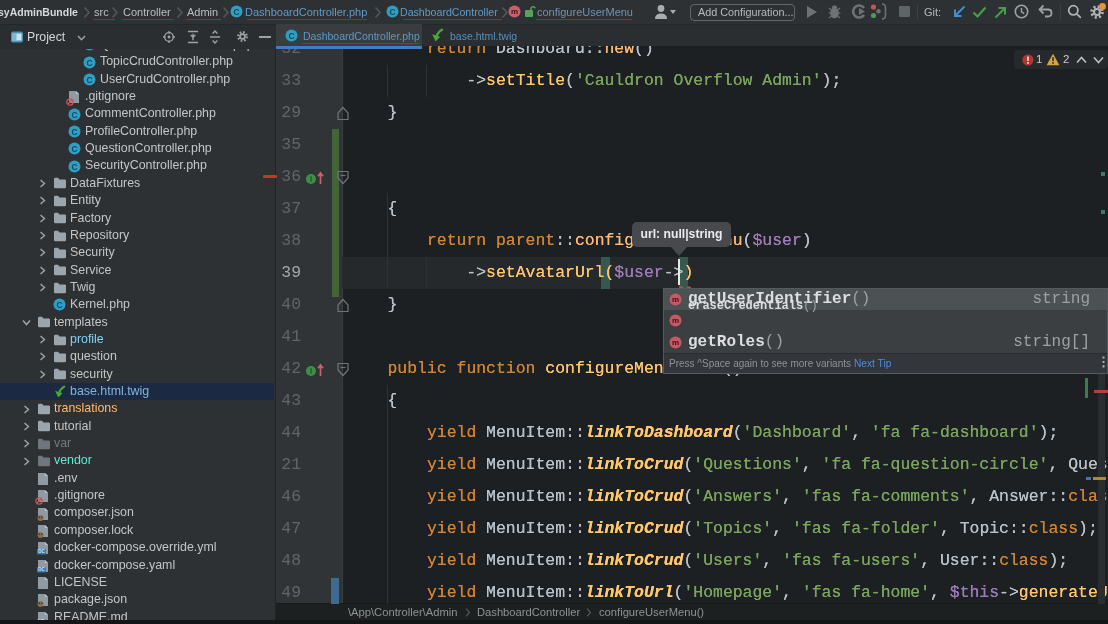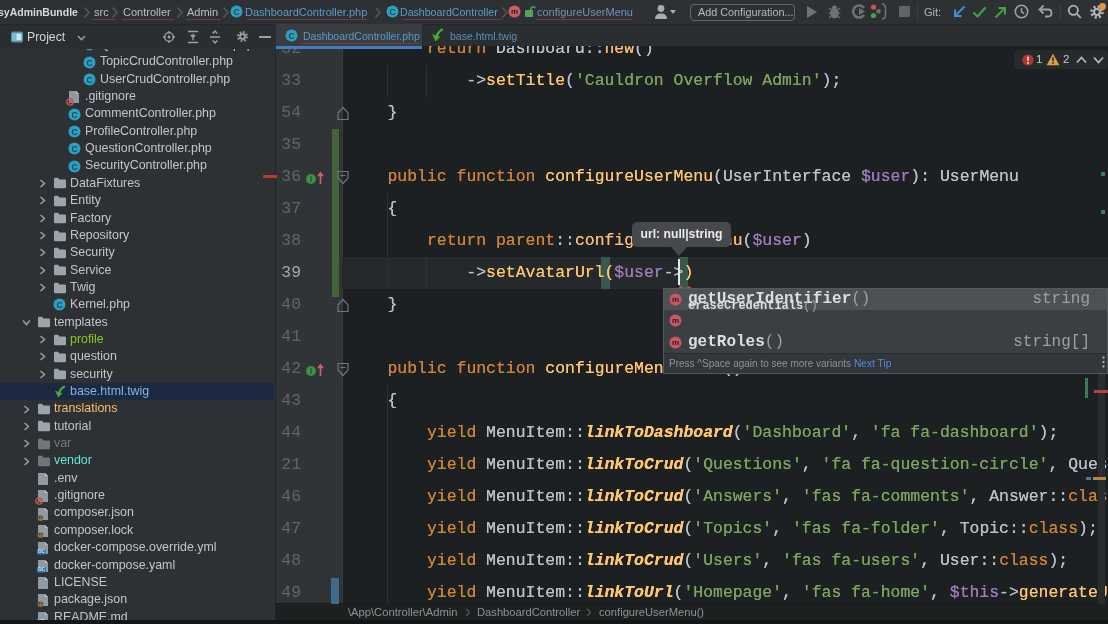--- a/index.html
+++ b/index.html
@@ -287,21 +287,21 @@
         <svg class="abs" style="left:37px;top:316.25px" width="14" height="12" viewBox="0 0 13 12">
           <path d="M0.5 2 A1.2 1.2 0 0 1 1.7 0.8 H4.5 L6 2.4 H11.3 A1.2 1.2 0 0 1 12.5 3.6 V10 A1.2 1.2 0 0 1 11.3 11.2 H1.7 A1.2 1.2 0 0 1 0.5 10 Z" fill="#9aa5ae"></path>
         </svg>
         <div class="trow" style="left:54px;top:313.6px;color:#c3c6c8">templates</div>
         <svg class="abs" style="left:37.5px;top:335.1px" width="9" height="9" viewBox="0 0 9 9">
           <path d="M2.5 1 L6.5 4.5 L2.5 8" stroke="#9da1a4" stroke-width="1.5" fill="none"></path>
         </svg>
         <svg class="abs" style="left:53px;top:333.6px" width="14" height="12" viewBox="0 0 13 12">
           <path d="M0.5 2 A1.2 1.2 0 0 1 1.7 0.8 H4.5 L6 2.4 H11.3 A1.2 1.2 0 0 1 12.5 3.6 V10 A1.2 1.2 0 0 1 11.3 11.2 H1.7 A1.2 1.2 0 0 1 0.5 10 Z" fill="#9aa5ae"></path>
         </svg>
-        <div class="trow" style="left:70px;top:330.9px;color:#84cc16">profile</div>
+        <div class="trow" style="left:70px;top:330.9px;color:#7dd3fc">profile</div>
         <svg class="abs" style="left:37.5px;top:352.45000000000005px" width="9" height="9" viewBox="0 0 9 9">
           <path d="M2.5 1 L6.5 4.5 L2.5 8" stroke="#9da1a4" stroke-width="1.5" fill="none"></path>
         </svg>
         <svg class="abs" style="left:53px;top:350.95000000000005px" width="14" height="12" viewBox="0 0 13 12">
           <path d="M0.5 2 A1.2 1.2 0 0 1 1.7 0.8 H4.5 L6 2.4 H11.3 A1.2 1.2 0 0 1 12.5 3.6 V10 A1.2 1.2 0 0 1 11.3 11.2 H1.7 A1.2 1.2 0 0 1 0.5 10 Z" fill="#9aa5ae"></path>
         </svg>
         <div class="trow" style="left:70px;top:348.3px;color:#c3c6c8">question</div>
         <svg class="abs" style="left:37.5px;top:369.8px" width="9" height="9" viewBox="0 0 9 9">
           <path d="M2.5 1 L6.5 4.5 L2.5 8" stroke="#9da1a4" stroke-width="1.5" fill="none"></path>
         </svg>
@@ -423,40 +423,39 @@
         <div class="abs" style="left:111px;top:144px;width:1px;height:96px;background:#2e3236"></div>
         <div class="abs" style="left:111px;top:336px;width:1px;height:219px;background:#2e3236"></div>
         <div class="abs" style="left:150px;top:16px;width:1px;height:32px;background:#2e3236"></div>
         <div class="abs" style="left:150px;top:208px;width:1px;height:32px;background:#2e3236"></div>
         <div class="abs" style="left:56px;top:80px;width:7px;height:168px;background:#436338"></div>
         <div class="abs" style="left:55px;top:529px;width:8px;height:26px;background:#3f6a8e"></div>
         <div class="abs" style="left:324.7px;top:208px;width:9.72px;height:32px;background:#37584f"></div>
         <div class="abs" style="left:402.5px;top:208px;width:9.72px;height:32px;background:#37584f"></div>
         <div class="lnum" style="left:0px;top:-16px;">32</div>
         <div class="lnum" style="left:0px;top:16px;">33</div>
-        <div class="lnum" style="left:0px;top:48px;">54</div>
+        <div class="lnum" style="left:0px;top:48px;">29</div>
         <div class="lnum" style="left:0px;top:80px;">35</div>
         <div class="lnum" style="left:0px;top:112px;">36</div>
         <div class="lnum" style="left:0px;top:144px;">37</div>
         <div class="lnum" style="left:0px;top:176px;">38</div>
         <div class="lnum" style="left:0px;top:208px;color:#a3a8ad">39</div>
         <div class="lnum" style="left:0px;top:240px;">40</div>
         <div class="lnum" style="left:0px;top:272px;">41</div>
         <div class="lnum" style="left:0px;top:304px;">42</div>
         <div class="lnum" style="left:0px;top:336px;">43</div>
         <div class="lnum" style="left:0px;top:368px;">44</div>
         <div class="lnum" style="left:0px;top:400px;">21</div>
         <div class="lnum" style="left:0px;top:432px;">46</div>
         <div class="lnum" style="left:0px;top:464px;">47</div>
         <div class="lnum" style="left:0px;top:496px;">48</div>
         <div class="lnum" style="left:0px;top:528px;">49</div>
         <div class="codeline" style="left:72px;top:-16px"><span class="df">        </span><span class="kw">return</span><span class="df"> Dashboard</span><span class="df">::</span><span class="fni">new</span><span class="df">()</span></div>
         <div class="codeline" style="left:72px;top:16px"><span class="df">            -&gt;</span><span class="fn">setTitle</span><span class="df">(</span><span class="st">'Cauldron Overflow Admin'</span><span class="df">);</span></div>
         <div class="codeline" style="left:72px;top:48px"><span class="df">    }</span></div>
-        <div class="codeline" style="left:72px;top:112px"><span class="df">    </span><span class="kw">public</span><span class="df"> </span><span class="kw">function</span><span class="df"> </span><span class="fn">configureUserMenu</span><span class="df">(UserInterface </span><span class="vr">$user</span><span class="df">): UserMenu</span></div>
         <div class="codeline" style="left:72px;top:144px"><span class="df">    {</span></div>
         <div class="codeline" style="left:72px;top:176px"><span class="df">        </span><span class="kw">return</span><span class="df"> </span><span class="kw">parent</span><span class="df">::</span><span class="fni">configureUserMenu</span><span class="df">(</span><span class="vr">$user</span><span class="df">)</span></div>
         <div class="codeline" style="left:72px;top:208px"><span class="df">            -&gt;</span><span class="fn">setAvatarUrl</span><span class="fn">(</span><span class="vr">$user</span><span class="df">-&gt;</span><span class="fn">)</span></div>
         <div class="codeline" style="left:72px;top:240px"><span class="df">    }</span></div>
         <div class="codeline" style="left:72px;top:304px"><span class="df">    </span><span class="kw">public</span><span class="df"> </span><span class="kw">function</span><span class="df"> </span><span class="fn">configureMenuItems</span><span class="df">(): iterable</span></div>
         <div class="codeline" style="left:72px;top:336px"><span class="df">    {</span></div>
         <div class="codeline" style="left:72px;top:368px"><span class="df">        </span><span class="kw">yield</span><span class="df"> MenuItem</span><span class="df">::</span><span class="fnb">linkToDashboard</span><span class="df">(</span><span class="st">'Dashboard'</span><span class="df">, </span><span class="st">'fa fa-dashboard'</span><span class="df">);</span></div>
         <div class="codeline" style="left:72px;top:400px"><span class="df">        </span><span class="kw">yield</span><span class="df"> MenuItem</span><span class="df">::</span><span class="fnb">linkToCrud</span><span class="df">(</span><span class="st">'Questions'</span><span class="df">, </span><span class="st">'fa fa-question-circle'</span><span class="df">, Question::class);</span></div>
         <div class="codeline" style="left:72px;top:432px"><span class="df">        </span><span class="kw">yield</span><span class="df"> MenuItem</span><span class="df">::</span><span class="fnb">linkToCrud</span><span class="df">(</span><span class="st">'Answers'</span><span class="df">, </span><span class="st">'fas fa-comments'</span><span class="df">, Answer</span><span class="df">::</span><span class="kw">class</span></div>
         <div class="codeline" style="left:72px;top:464px"><span class="df">        </span><span class="kw">yield</span><span class="df"> MenuItem</span><span class="df">::</span><span class="fnb">linkToCrud</span><span class="df">(</span><span class="st">'Topics'</span><span class="df">, </span><span class="st">'fas fa-folder'</span><span class="df">, Topic</span><span class="df">::</span><span class="kw">class</span><span class="df">);</span></div>

